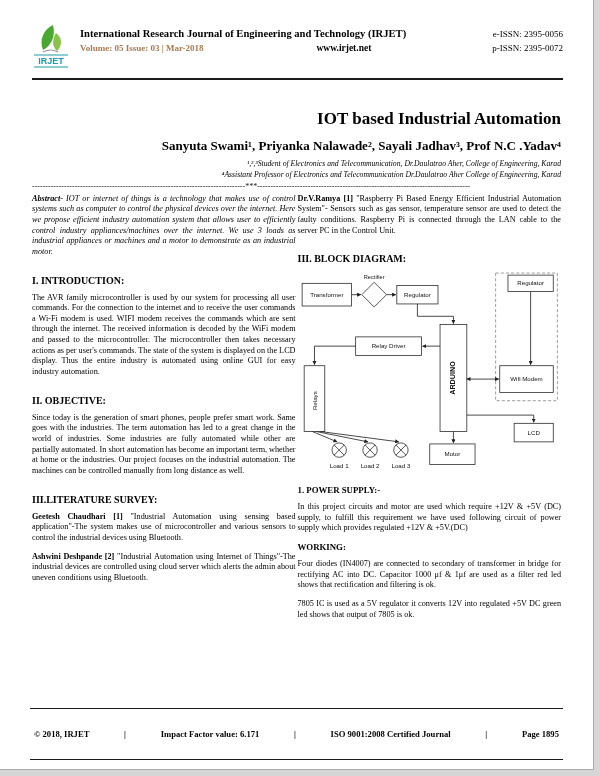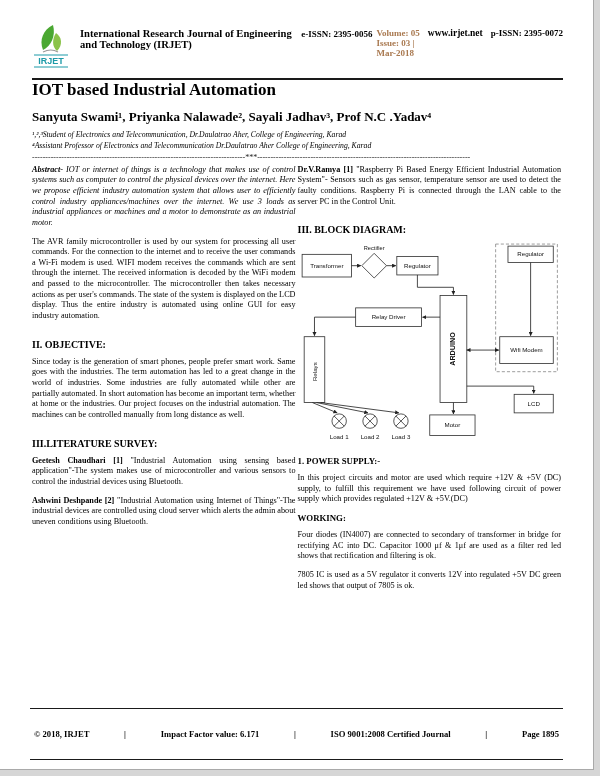--- a/index.html
+++ b/index.html
@@ -2,29 +2,29 @@
 <html style="--brand-green: #4aa832; --brand-teal: #1d9aa8; --volume-color: #a97950;"><head>
 <meta charset="utf-8">
 <style>
   * { margin:0; padding:0; box-sizing:border-box; }
   html,body { width:600px; height:776px; overflow:hidden; }
   body { background:#d6d6d6; font-family:"Liberation Serif","DejaVu Serif",serif; color:#000; }
   .page { position:relative; width:594px; height:770px; background:#fff; border-right:1px solid #a9a9a9; border-bottom:1px solid #a9a9a9; overflow:hidden; }
 
   .header { display:flex; align-items:flex-start; gap:10px; padding:24px 30px 0 32px; }
   .logo { flex:0 0 auto; }
-  .header-text { flex:1; display:flex; flex-direction:row; gap:4px; padding-top:4px; }
+  .header-text { flex:1; display:flex; flex-direction:column; gap:4px; padding-top:4px; }
   .header-row { display:flex; justify-content:space-between; align-items:baseline; }
   .journal-name { font-weight:bold; font-size:10.6px; }
-  .issn { font-weight:bold; font-size:9px; white-space:nowrap; padding-left:8px;text-align:right; }
+  .issn { font-weight:normal; font-size:9px; white-space:nowrap; padding-left:8px;text-align:right; }
   .volume { color:var(--volume-color,#a97950); font-weight:bold; font-size:9px; }
   .website { font-weight:bold; font-size:9.5px; }
   .header-rule { margin:6px 30px 0 32px; border-bottom:2px solid #1a1a1a; }
 
-  .title-block { text-align:left; padding:0 32px 0; }
+  .title-block { text-align:right; padding:29px 32px 0; }
   .paper-title { font-size:17px; font-weight:bold; }
   .authors { margin-top:9px; font-size:13px; font-weight:bold; }
   .affiliations { margin-top:5px; font-style:italic; font-size:7.7px; line-height:1.4; }
   .separator { font-size:8px; white-space:nowrap; overflow:hidden; padding:1px 32px 0; color:#222; }
 
   .columns { display:flex; gap:2px; padding:3px 32px 0; }
   .col { flex:1; min-width:0; }
   .para { font-size:8.2px; line-height:1.3; text-align:justify; margin-bottom:8px; }
   .abstract-para { font-style:italic; }
   .lead { font-weight:bold; }
@@ -77,20 +77,21 @@
       <div>⁴Assistant Professor of Electronics and Telecommunication Dr.Daulatrao Aher College of Engineering, Karad</div>
     </div>
   </div>
   <div class="separator">--------------------------------------------------------------------------------***--------------------------------------------------------------------------------</div>
 
   <div class="columns">
 
     <div class="col">
       <p class="para abstract-para"><span class="lead">Abstract</span><span>- IOT or internet of things is a technology that makes use of control systems such as computer to control the physical devices over the internet. Here we propose efficient industry automation system that allows user to efficiently control industry appliances/machines over the internet. We use 3 loads as industrial appliances or machines and a motor to demonstrate as an industrial motor.</span></p>
 
+      <h3 class="h1">I. INTRODUCTION:</h3>
       <p class="para">The AVR family microcontroller is used by our system for processing all user commands. For the connection to the internet and to receive the user commands a Wi-Fi modem is used. WIFI modem receives the commands which are sent through the internet. The received information is decoded by the WiFi modem and passed to the microcontroller. The microcontroller then takes necessary actions as per user's commands. The state of the system is displayed on the LCD display. Thus the entire industry is automated using online GUI for easy industry automation.</p>
 
       <h3 class="h1">II. OBJECTIVE:</h3>
       <p class="para">Since today is the generation of smart phones, people prefer smart work. Same goes with the industries. The term automation has led to a great change in the world of industries. Some industries are fully automated while other are partially automated. In short automation has become an important term, whether at home or the industries. Our project focuses on the industrial automation. The machines can be controlled manually from long distance as well.</p>
 
       <h3 class="h1">III.LITERATURE SURVEY:</h3>
       <p class="para"><span class="lead">Geetesh Chaudhari [1]</span><span> "Industrial Automation using sensing based application"-The system makes use of microcontroller and various sensors to control the industrial devices using Bluetooth.</span></p>
       <p class="para"><span class="lead">Ashwini Deshpande [2]</span><span> "Industrial Automation using Internet of Things"-The industrial devices are controlled using cloud server which alerts the admin about uneven conditions using Bluetooth.</span></p>
     </div>
 

